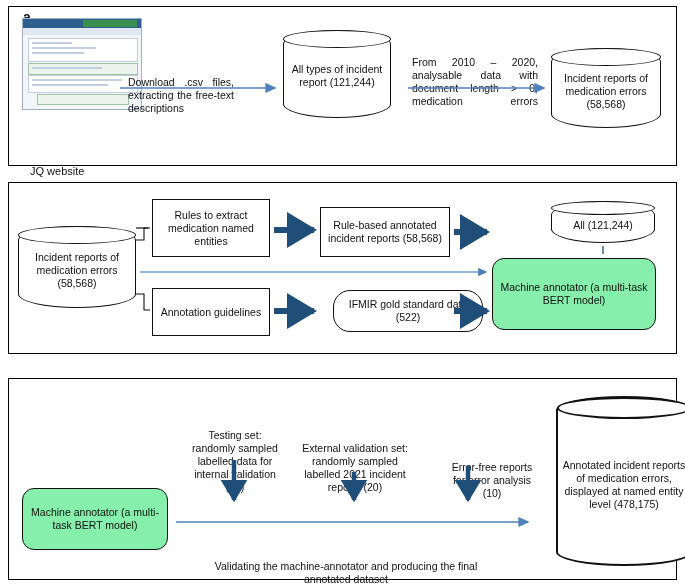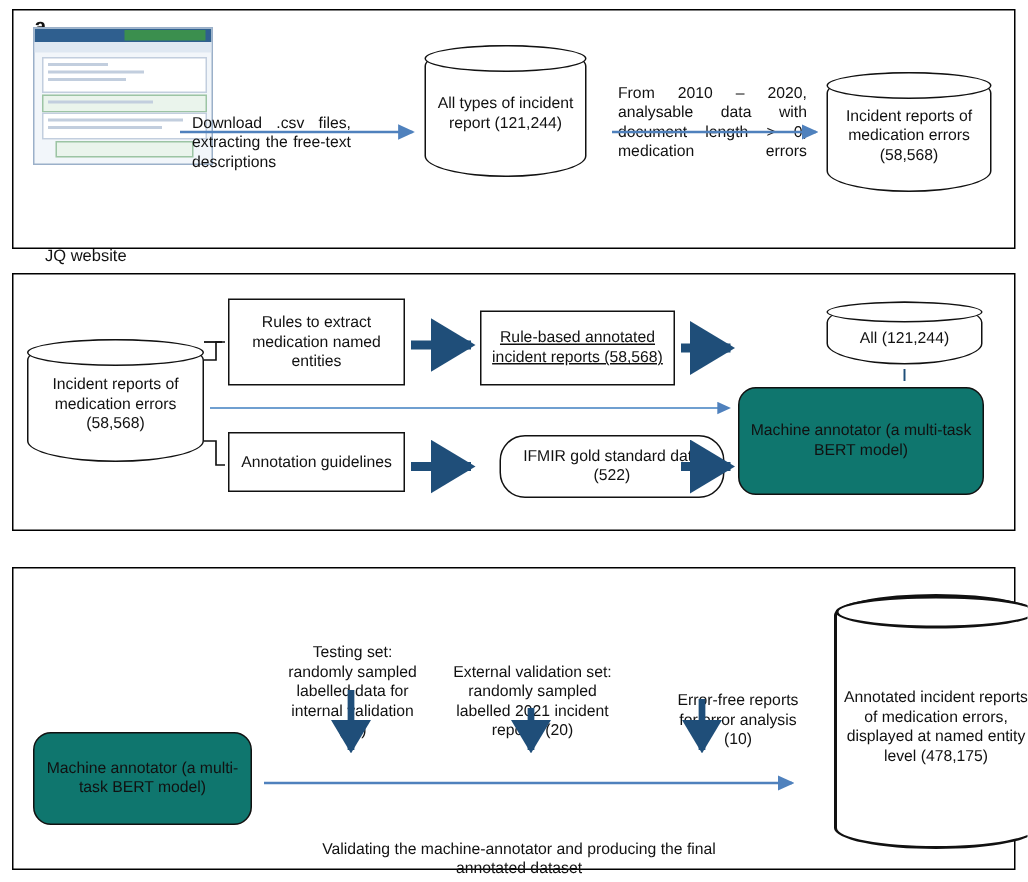--- a/index.html
+++ b/index.html
@@ -68,21 +68,21 @@
     z-index:2;
   }
   .cyl.thick{border-width:2px;}
   .cyl.thick .top{border-width:2px;}
 
   
   .rrect{
     position:absolute;
     border:1px solid #111;
     border-radius:12px;
-    background:#0f766e;
+    background:#86efac;
     box-sizing:border-box;
     display:flex;align-items:center;justify-content:center;
     text-align:center;
     font-size:10.5px;line-height:13px;
     padding:2px 6px;
   }
   
   .rect{
     position:absolute;
     border:1px solid #111;
@@ -155,25 +155,25 @@
 
 <div class="cyl" style="left:18px;top:226px;width:118px;height:82px;">
   <div class="top"></div>
   <div class="cyl-label">Incident reports of medication errors (58,568)</div>
 </div>
 
 <div class="rect" style="left:152px;top:199px;width:118px;height:58px;">
   <div class="inner">Rules to extract medication named entities</div>
 </div>
 
-<div class="rect" style="left:152px;top:288px;width:118px;height:40px;">
+<div class="rect" style="left:152px;top:288px;width:118px;height:48px;">
   <div class="inner">Annotation guidelines</div>
 </div>
 
-<div class="rect" style="left:320px;top:207px;width:130px;height:50px;text-decoration:underline;">
+<div class="rect" style="left:320px;top:207px;width:130px;height:50px;">
   <div class="inner">Rule-based annotated incident reports (58,568)</div>
 </div>
 
 <div class="rect" style="left:333px;top:290px;width:150px;height:42px;border-radius:17px;">
   <div class="inner">IFMIR gold standard data (522)</div>
 </div>
 
 <div class="cyl" style="left:551px;top:201px;width:104px;height:42px;">
   <div class="top" style="height:14px;"></div>
   <div class="cyl-label" style="transform:translateY(-20%);text-align:center;">All (121,244)</div>

